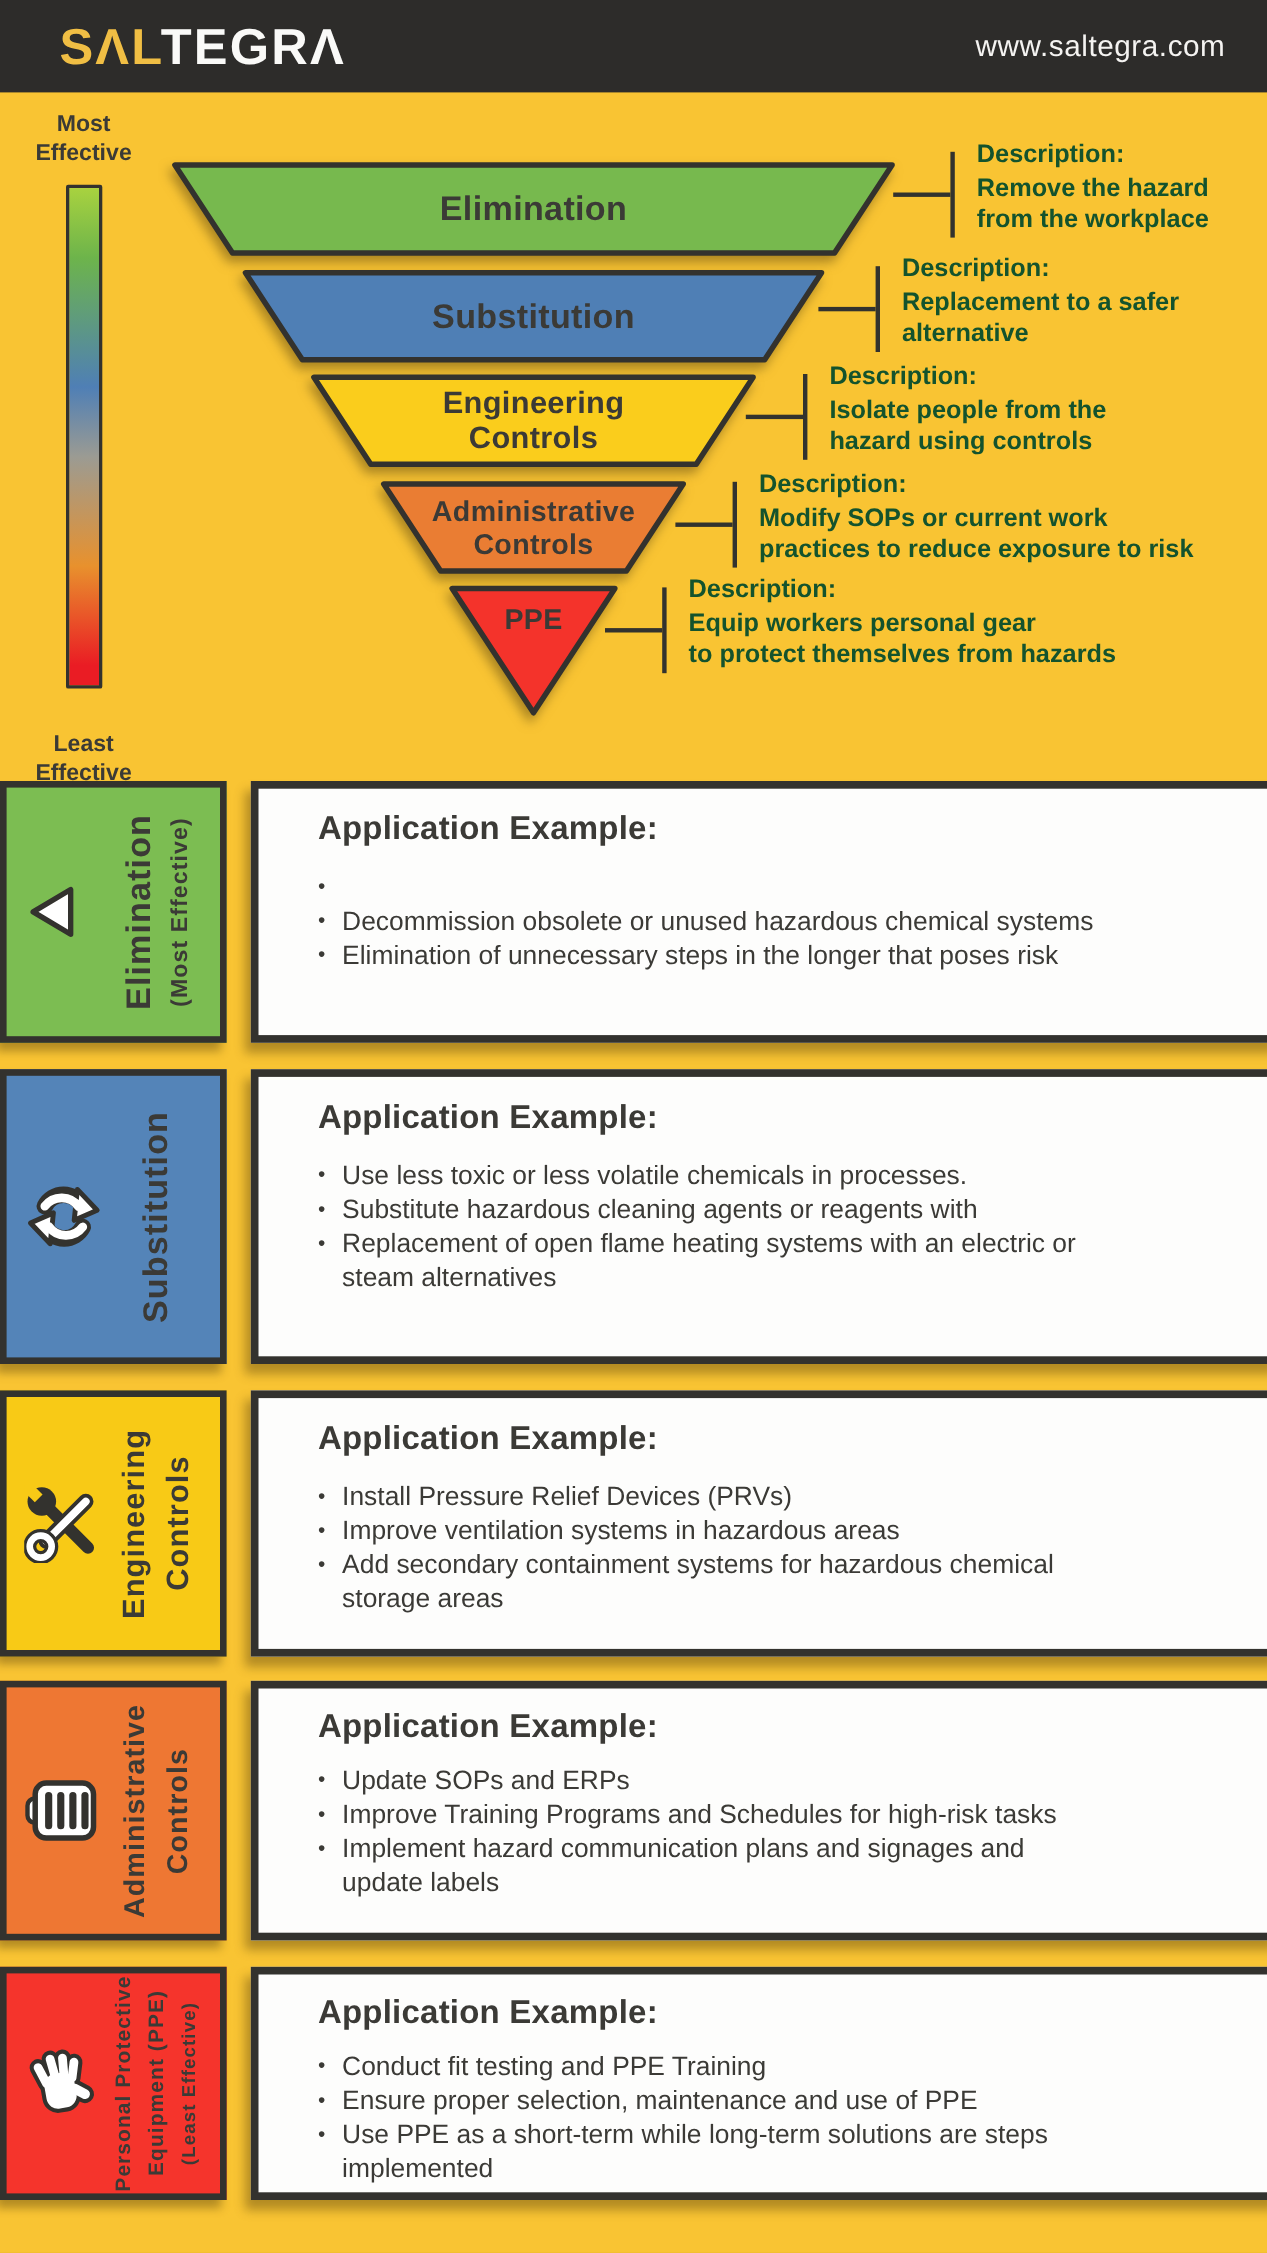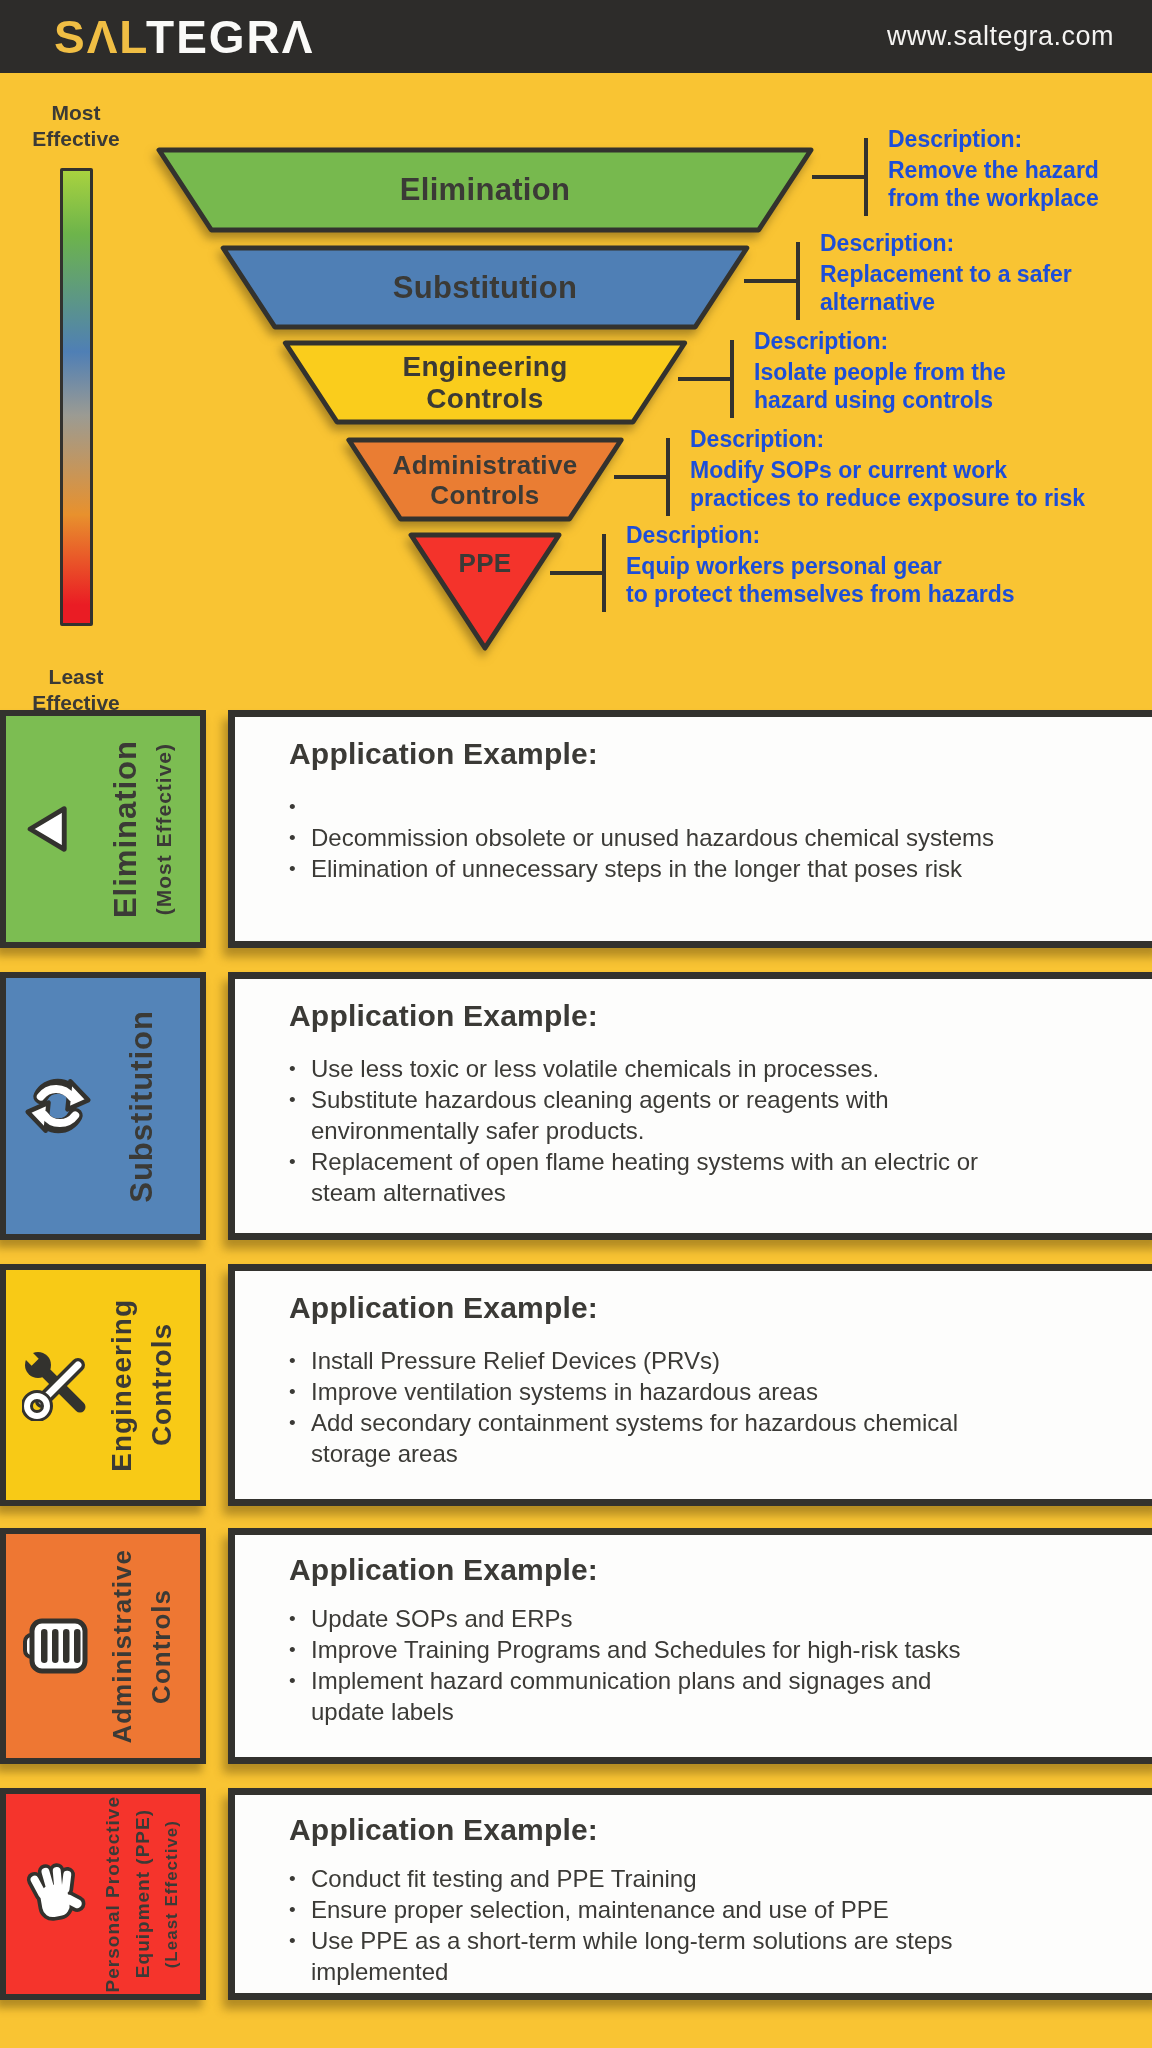--- a/index.html
+++ b/index.html
@@ -1,40 +1,40 @@
 <!DOCTYPE html>
 <html><head>
 <meta charset="utf-8">
 <style>
   * { box-sizing: border-box; }
   html,body { margin:0; padding:0; }
   body { font-family: "Liberation Sans", "DejaVu Sans", sans-serif; background:#e8b62d; }
   .page { position:relative; width:1152px; height:2048px; overflow:hidden; background:#F9C433; }
 
   
-  .header { position:absolute; top:0; left:0; width:1152px; height:73px; background:#2D2C2A;
+  .header { position:absolute; top:0; left:0; width:1152px; height:84px; background:#2D2C2A;
             display:flex; align-items:center; justify-content:space-between; padding:0 38px 0 54px; }
   .logo { font-size:46px; font-weight:700; letter-spacing:2px; line-height:1; }
   .logo .sal { color:#F0BE44; }
   .logo .tegra { color:#FAFAF8; }
   .website { font-size:27px; color:#F4F3F1; font-weight:400; letter-spacing:0.5px; }
 
   
   .scale-label { position:absolute; width:150px; text-align:center; font-size:21px; font-weight:700;
                  color:#3B3A36; white-space:pre-line; line-height:1.25; }
   .scale-bar { position:absolute; left:60px; top:168px; width:33px; height:458px;
                border:3px solid #33322E; border-radius:2px; }
 
   
   .pyramid-zone { position:absolute; top:88px; left:0; width:1152px; height:620px; }
   .pyr-svg { position:absolute; top:-88px; left:0; }
   .pyr-label { position:absolute; transform:translate(-50%,-50%); text-align:center; color:#3B3A36;
                font-weight:700; line-height:1.16; letter-spacing:0.3px; white-space:nowrap; }
 
-  .desc-block { position:absolute; color:#1d4ed8; }
+  .desc-block { position:absolute; color:#14532d; }
   .desc-title { font-size:23px; font-weight:600; margin-bottom:3px; }
   .desc-line  { font-size:23px; font-weight:600; line-height:28px; white-space:nowrap; }
   .conn-h { position:absolute; height:4px; background:#33322E; }
   .conn-v { position:absolute; width:4px;  background:#33322E; }
 
   
   .section { position:absolute; left:0; width:1152px; }
   .sidebar { position:absolute; left:0; top:0; width:206px; height:100%;
              border:6px solid #33322E; box-shadow:-4px 8px 8px rgba(95,70,15,0.45); }
   .side-icon { position:absolute; left:16px; top:50%; transform:translateY(-50%); line-height:0; }
@@ -178,23 +178,20 @@
         <div class="whitebox" style="background: rgb(253, 253, 252);">
           <div class="box-heading">Application Example:</div>
           <div>
             <div class="bullet-line">
               <span class="dot">•</span>
               <span class="btext">Use less toxic or less volatile chemicals in processes.</span>
             </div>
             <div class="bullet-line">
               <span class="dot">•</span>
               <span class="btext">Substitute hazardous cleaning agents or reagents with</span>
-            </div>
-            <div class="bullet-line cont">
-              <span class="btext">environmentally safer products.</span>
             </div>
             <div class="bullet-line">
               <span class="dot">•</span>
               <span class="btext">Replacement of open flame heating systems with an electric or</span>
             </div>
             <div class="bullet-line cont">
               <span class="btext">steam alternatives</span>
             </div>
           </div>
         </div>

